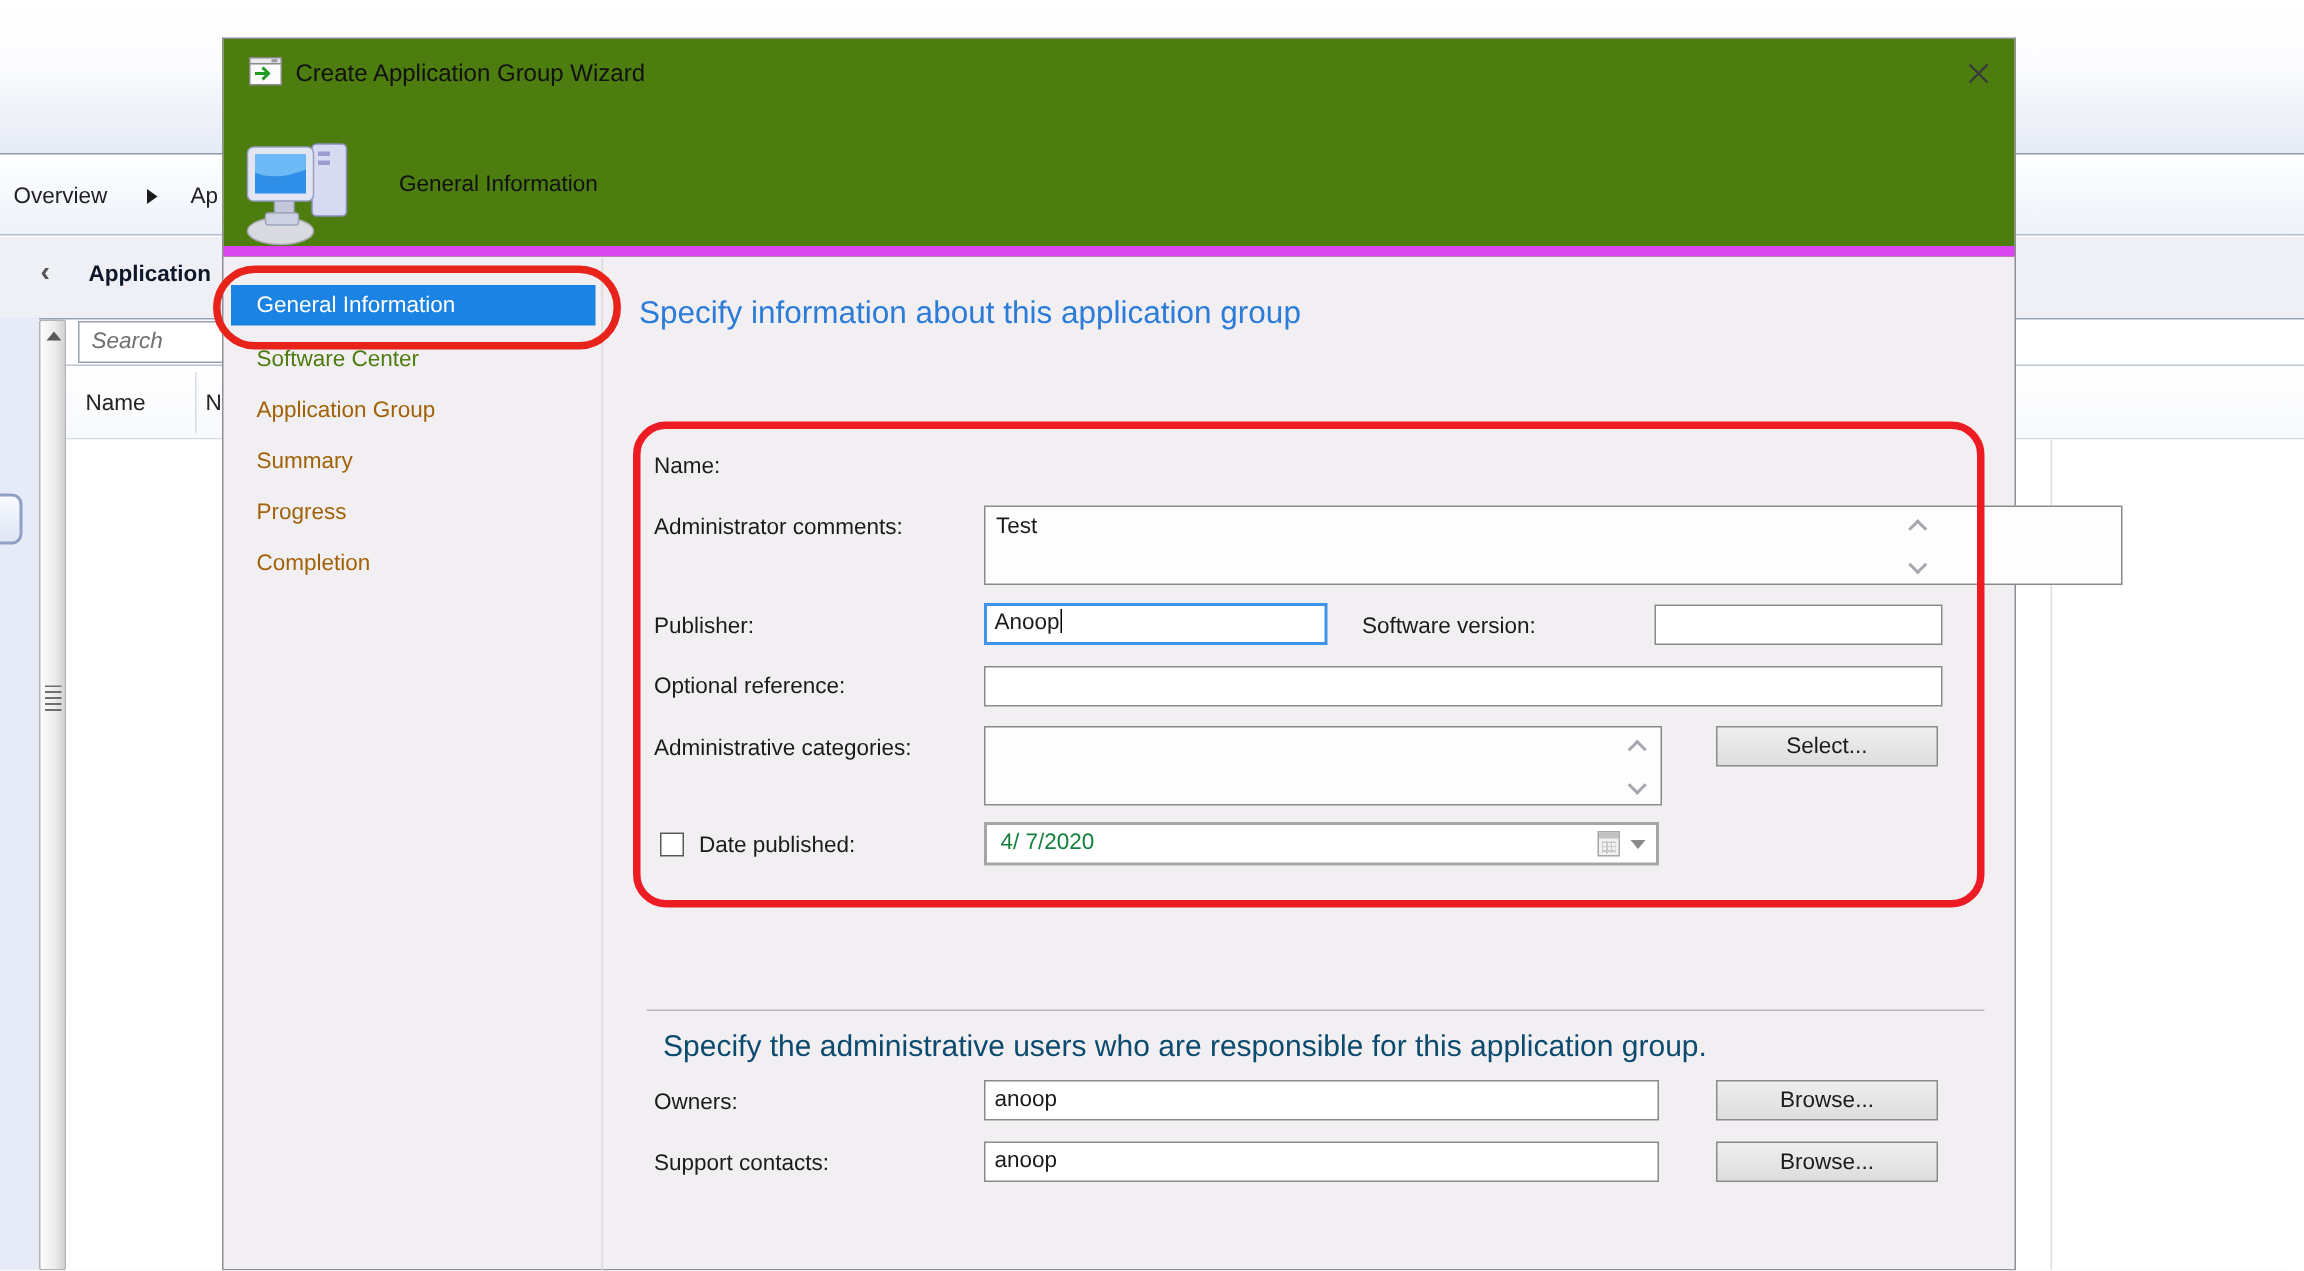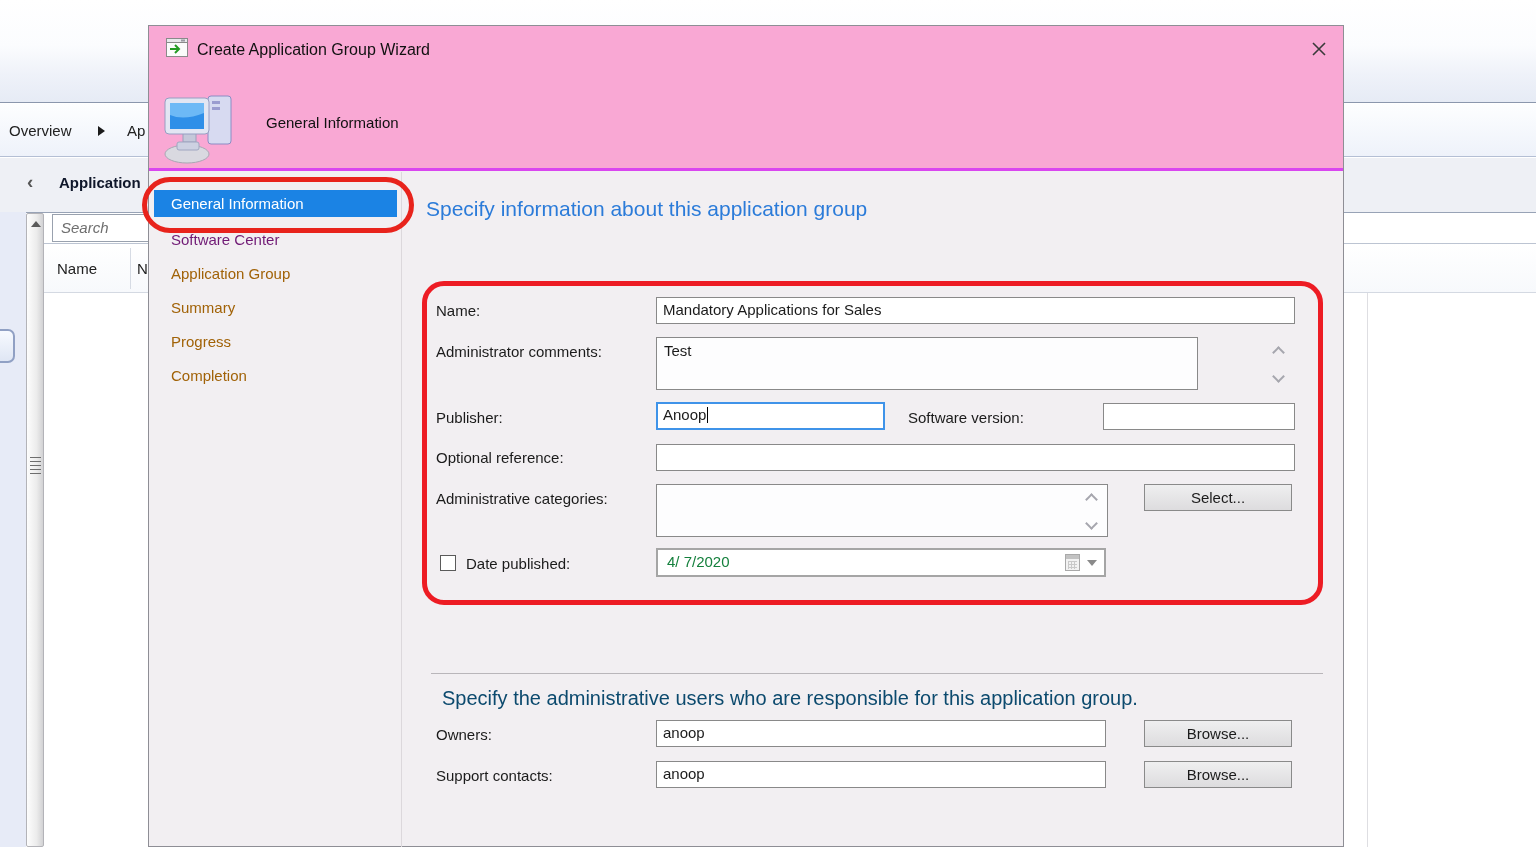--- a/index.html
+++ b/index.html
@@ -41,35 +41,35 @@
   .splitter-arrow { position:absolute; left:31px; top:221px; width:0; height:0;
     border-left:5px solid transparent; border-right:5px solid transparent; border-bottom:6px solid #5a5a5a; }
   .splitter-grip { position:absolute; left:30px; top:457px; width:11px; height:17px;
     background:repeating-linear-gradient(#6e6e6e 0 1px, transparent 1px 4px); }
   .edge-button { position:absolute; left:-13px; top:329px; width:28px; height:34px;
     border:2px solid #90a0c4; border-radius:7px; background:linear-gradient(#f7faff,#dfe6f4); }
 
   
   .dialog { position:absolute; left:148px; top:25px; width:1196px; height:822px;
     background:#f2eff2; border:1px solid #8e8e95; overflow:visible; z-index:10; }
-  .dlg-header { position:absolute; left:0; top:0; width:100%; height:145px; background:#f9a8d4;
-    border-bottom:3px solid #d946ef; }
+  .dlg-header { position:absolute; left:0; top:0; width:100%; height:145px; background:#4d7c0f;
+    border-bottom:7px solid #d946ef; }
   .wiz-icon { position:absolute; left:17px; top:12px; }
   .dlg-title { position:absolute; left:48px; top:15px; font-size:16px; color:#111; }
   .close-btn { position:absolute; left:1156px; top:10px; width:28px; height:26px; cursor:pointer;
     display:flex; align-items:center; justify-content:center; }
   .hdr-icon { position:absolute; left:12px; top:62px; }
   .hdr-steptitle { position:absolute; left:117px; top:88px; font-size:15px; color:#111; }
 
   .sidebar-divider { position:absolute; left:252px; top:146px; width:1px; height:676px; background:#dcd8dc; }
 
   .nav-item { position:absolute; left:22px; font-size:15px; }
   .nav-selected { position:absolute; left:5px; top:164px; width:243px; height:27px;
     background:#1b83e4; color:#ffffff; font-size:15px; line-height:27px; padding-left:17px; }
-  .nav-enabled { color:#701a75; }
+  .nav-enabled { color:#4d7c0f; }
   .nav-disabled { color:#a16207; }
 
   .red-oval { position:absolute; left:-7px; top:151px; width:272px; height:56px;
     border:5px solid #e8231c; border-radius:28px; z-index:30; pointer-events:none; }
   .red-rect { position:absolute; left:273px; top:255px; width:901px; height:324px;
     border:5px solid #ed1c24; border-radius:22px; z-index:30; pointer-events:none; }
 
   .content-heading { position:absolute; left:277px; top:171px; font-size:21px; color:#2b7bd9; }
 
   .fld-label { position:absolute; font-size:15px; color:#1b1b1b; }
@@ -174,24 +174,23 @@
     <div class="nav-item nav-disabled" style="top:307px">Progress</div>
     <div class="nav-item nav-disabled" style="top:341px">Completion</div>
 
     <div class="red-oval"></div>
 
     <div class="content-heading">Specify information about this application group</div>
 
     <div class="red-rect"></div>
 
     <span class="fld-label" style="left:287px; top:276px">Name:</span>
-    <div class="tb" style="left:507px; top:271px; width:639px; height:27px">Mandatory Applications for Sales</div>
 
     <span class="fld-label" style="left:287px; top:317px">Administrator comments:</span>
-    <div class="multi" style="left:507px; top:311px; width:542px; height:53px">Test</div>
+    <div class="multi" style="left:507px; top:311px; width:759px; height:53px">Test</div>
     <span class="chev chev-up" style="left:1125px; top:322px"></span>
     <span class="chev chev-down" style="left:1125px; top:346px"></span>
 
     <span class="fld-label" style="left:287px; top:383px">Publisher:</span>
     <div class="focus-input" style="left:507px; top:376px; width:229px; height:28px"><span>Anoop</span><span class="caret"></span></div>
 
     <span class="fld-label" style="left:759px; top:383px">Software version:</span>
     <div class="tb" style="left:954px; top:377px; width:192px; height:27px"></div>
 
     <span class="fld-label" style="left:287px; top:423px">Optional reference:</span>

